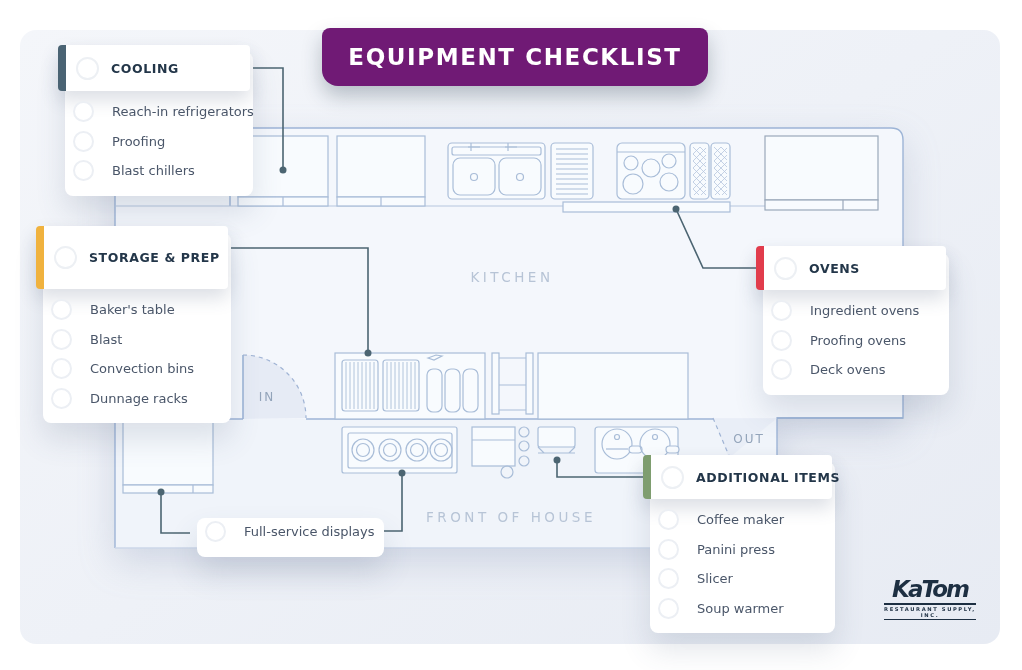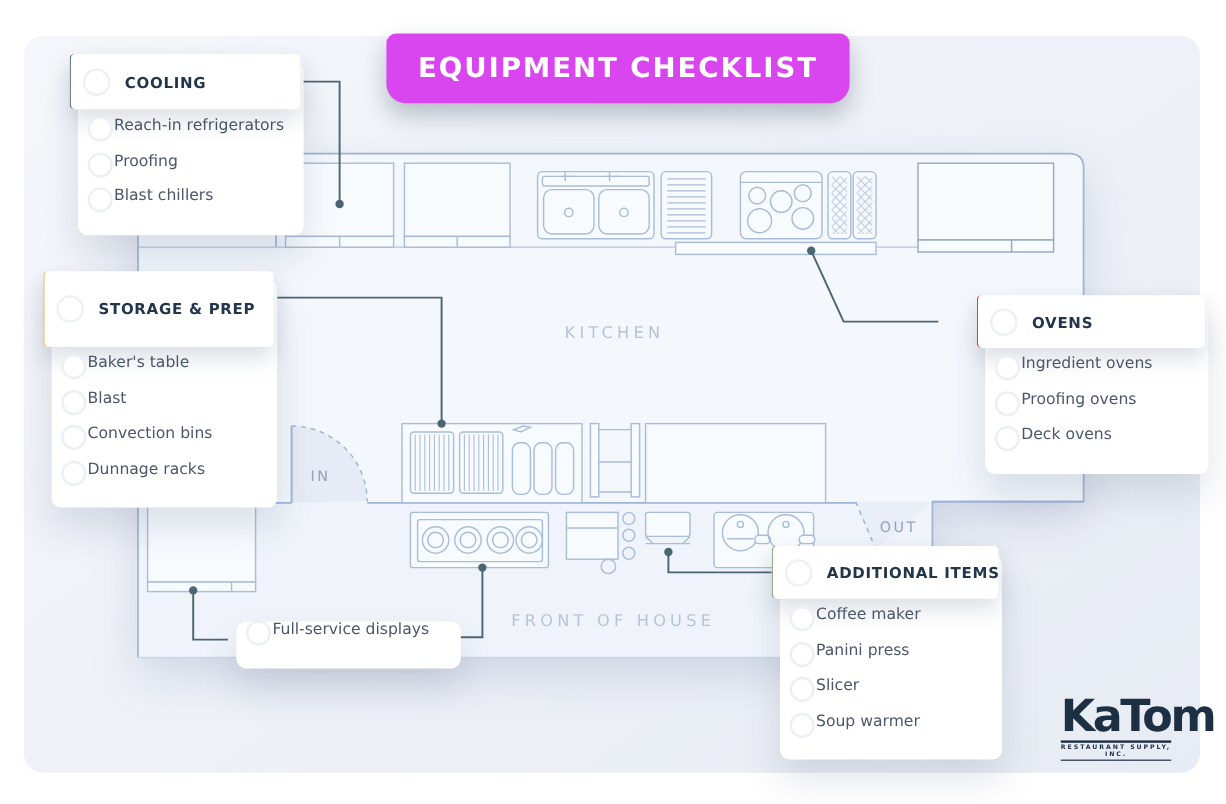--- a/index.html
+++ b/index.html
@@ -2,50 +2,50 @@
 <html><head>
 <meta charset="utf-8">
 <style>
   html,body{margin:0;padding:0;background:#ffffff;}
   .page{position:relative;width:1022px;height:670px;background:#ffffff;overflow:hidden;
         font-family:"DejaVu Sans","Liberation Sans",sans-serif;}
   .panel{position:absolute;left:20px;top:30px;width:980px;height:614px;border-radius:16px;
          background:linear-gradient(145deg,#f4f6fa 0%,#eef1f7 50%,#e7ebf3 100%);}
   svg.plan{position:absolute;left:0;top:0;z-index:2;}
   
-  .banner{position:absolute;left:322px;top:28px;width:386px;height:58px;background:#d946ef;
+  .banner{position:absolute;left:322px;top:28px;width:386px;height:58px;background:#701a75;
           border-radius:8px 8px 16px 16px;display:flex;align-items:center;justify-content:center;
           box-shadow:0 10px 20px rgba(30,52,67,.28);z-index:7;}
   .banner h1{margin:0;color:#fff;font-size:23px;font-weight:bold;letter-spacing:1.6px;}
   
   .card{position:absolute;z-index:6;}
   .card-body{position:absolute;left:7px;right:-3px;top:7px;bottom:-10px;background:#ffffff;
              border-radius:8px;box-shadow:0 16px 30px rgba(70,90,120,.16);}
   .card-header{position:relative;display:flex;align-items:center;gap:12px;background:#ffffff;
                border-radius:4px;box-shadow:0 9px 18px rgba(60,80,110,.18);
-               padding:0 12px 0 10px;border-left:1px solid #737373;}
+               padding:0 12px 0 10px;border-left:8px solid #737373;}
   .card-title{font-size:12.5px;font-weight:bold;color:#233649;letter-spacing:.6px;white-space:nowrap;}
   .card-items{position:relative;padding:6px 0 0 15px;}
-  .item{display:flex;align-items:flex-start;gap:1px;height:29.5px;}
+  .item{display:flex;align-items:center;gap:18px;height:29.5px;}
   .item-label{font-size:13px;color:#4a5669;white-space:nowrap;}
   .chk{width:17px;height:17px;border-radius:50%;border:2px solid #eceff4;background:#fff;flex:0 0 auto;}
   .chk-lg{width:19px;height:19px;border:2px solid #edf0f4;}
   .h46{height:46px;} .h45{height:63px;} .h44{height:44px;}
   .accent-slate{border-left-color:#4a6373;}
   .accent-yellow{border-left-color:#f0b23e;}
   .accent-red{border-left-color:#e13c4c;}
   .accent-green{border-left-color:#7e9d6f;}
   #card-cooling{left:58px;top:45px;width:192px;}
   #card-storage{left:36px;top:226px;width:192px;}
-  #card-ovens{left:814px;top:246px;width:190px;}
+  #card-ovens{left:756px;top:246px;width:190px;}
   #card-merch{left:190px;top:511px;width:191px;}
   #card-additional{left:643px;top:455px;width:189px;}
   
   .logo{position:absolute;left:884px;top:578px;width:92px;z-index:6;text-align:center;}
-  .logo .word{font-size:37px;font-weight:800;color:#1d2f42;letter-spacing:-2px;line-height:1;}
+  .logo .word{font-size:23px;font-weight:800;color:#1d2f42;letter-spacing:-2px;line-height:1;font-style:italic;}
   .logo .tag{margin-top:2px;border-top:2px solid #1d2f42;border-bottom:1px solid #1d2f42;
              font-size:5.2px;letter-spacing:1.6px;color:#1d2f42;padding:1px 0;font-weight:bold;}
 </style>
 </head>
 <body>
 
 <div class="page">
   <div class="panel"></div>
 
   <svg class="plan" width="1022" height="670" viewBox="0 0 1022 670">

